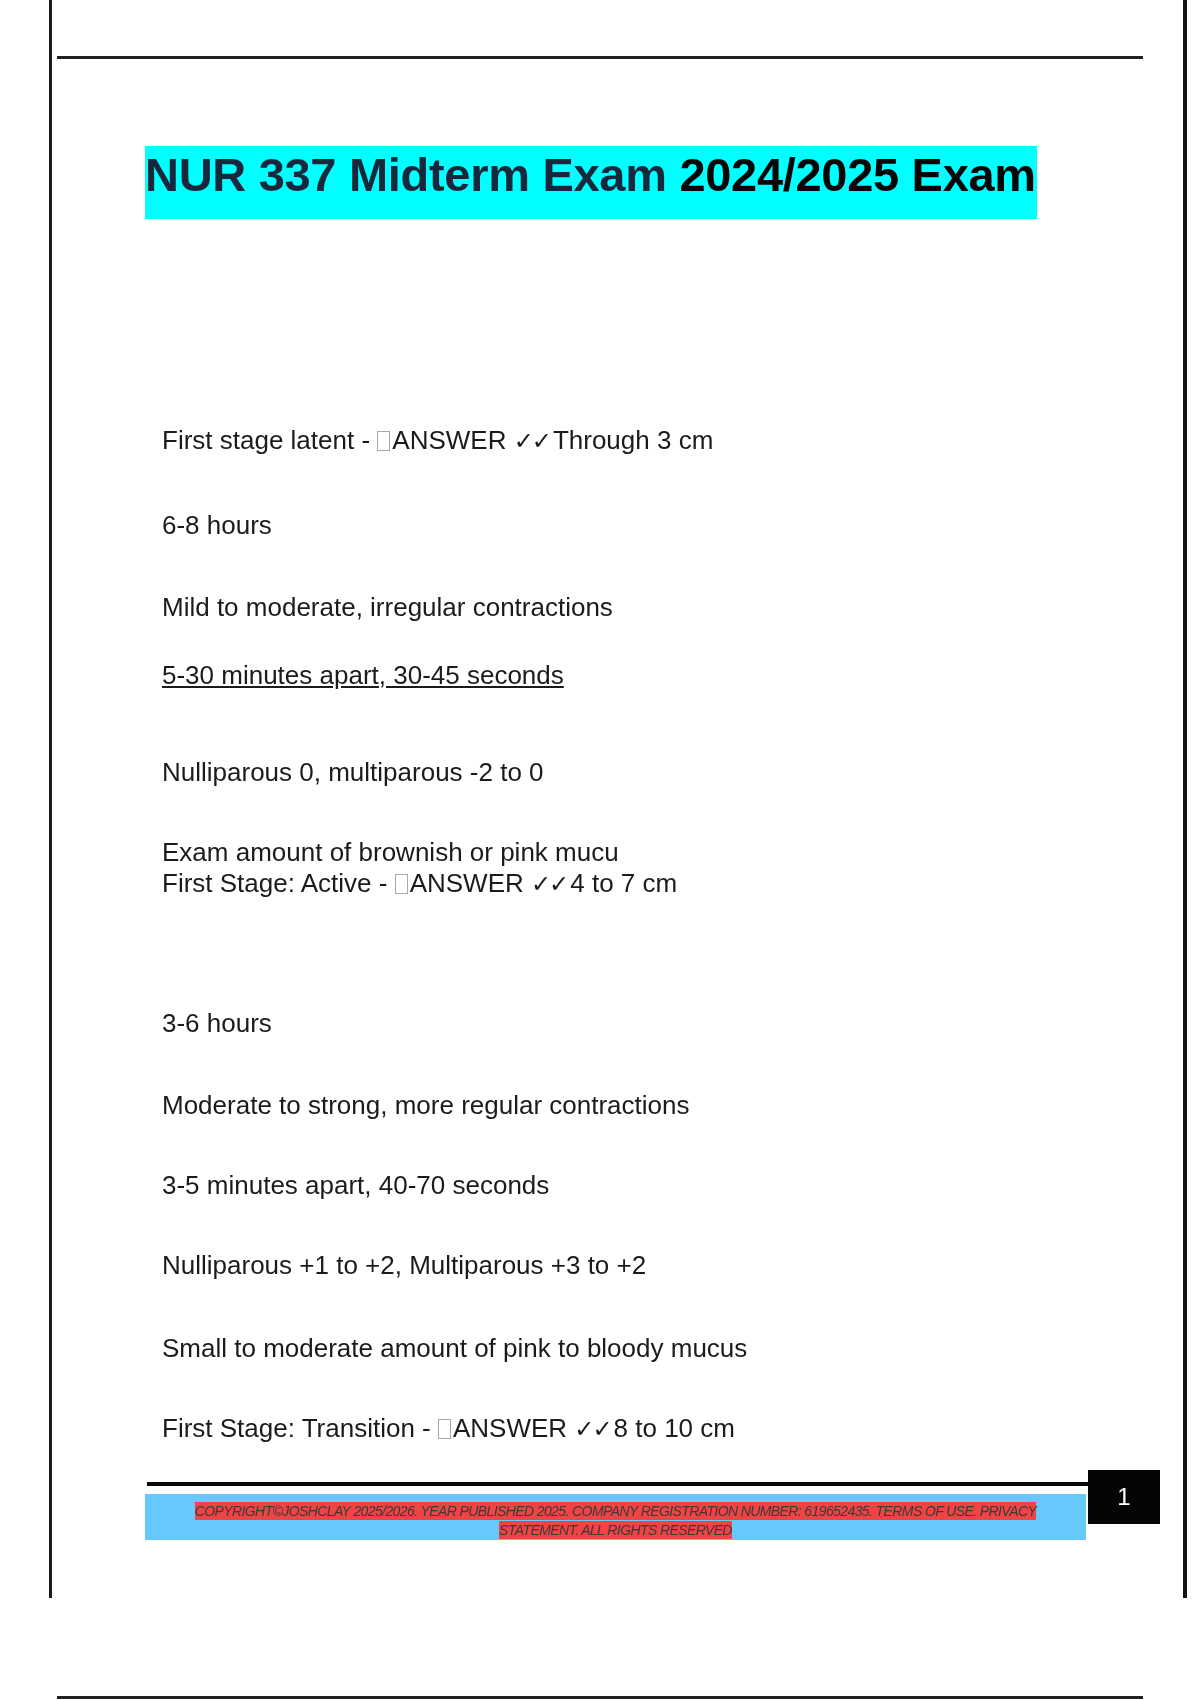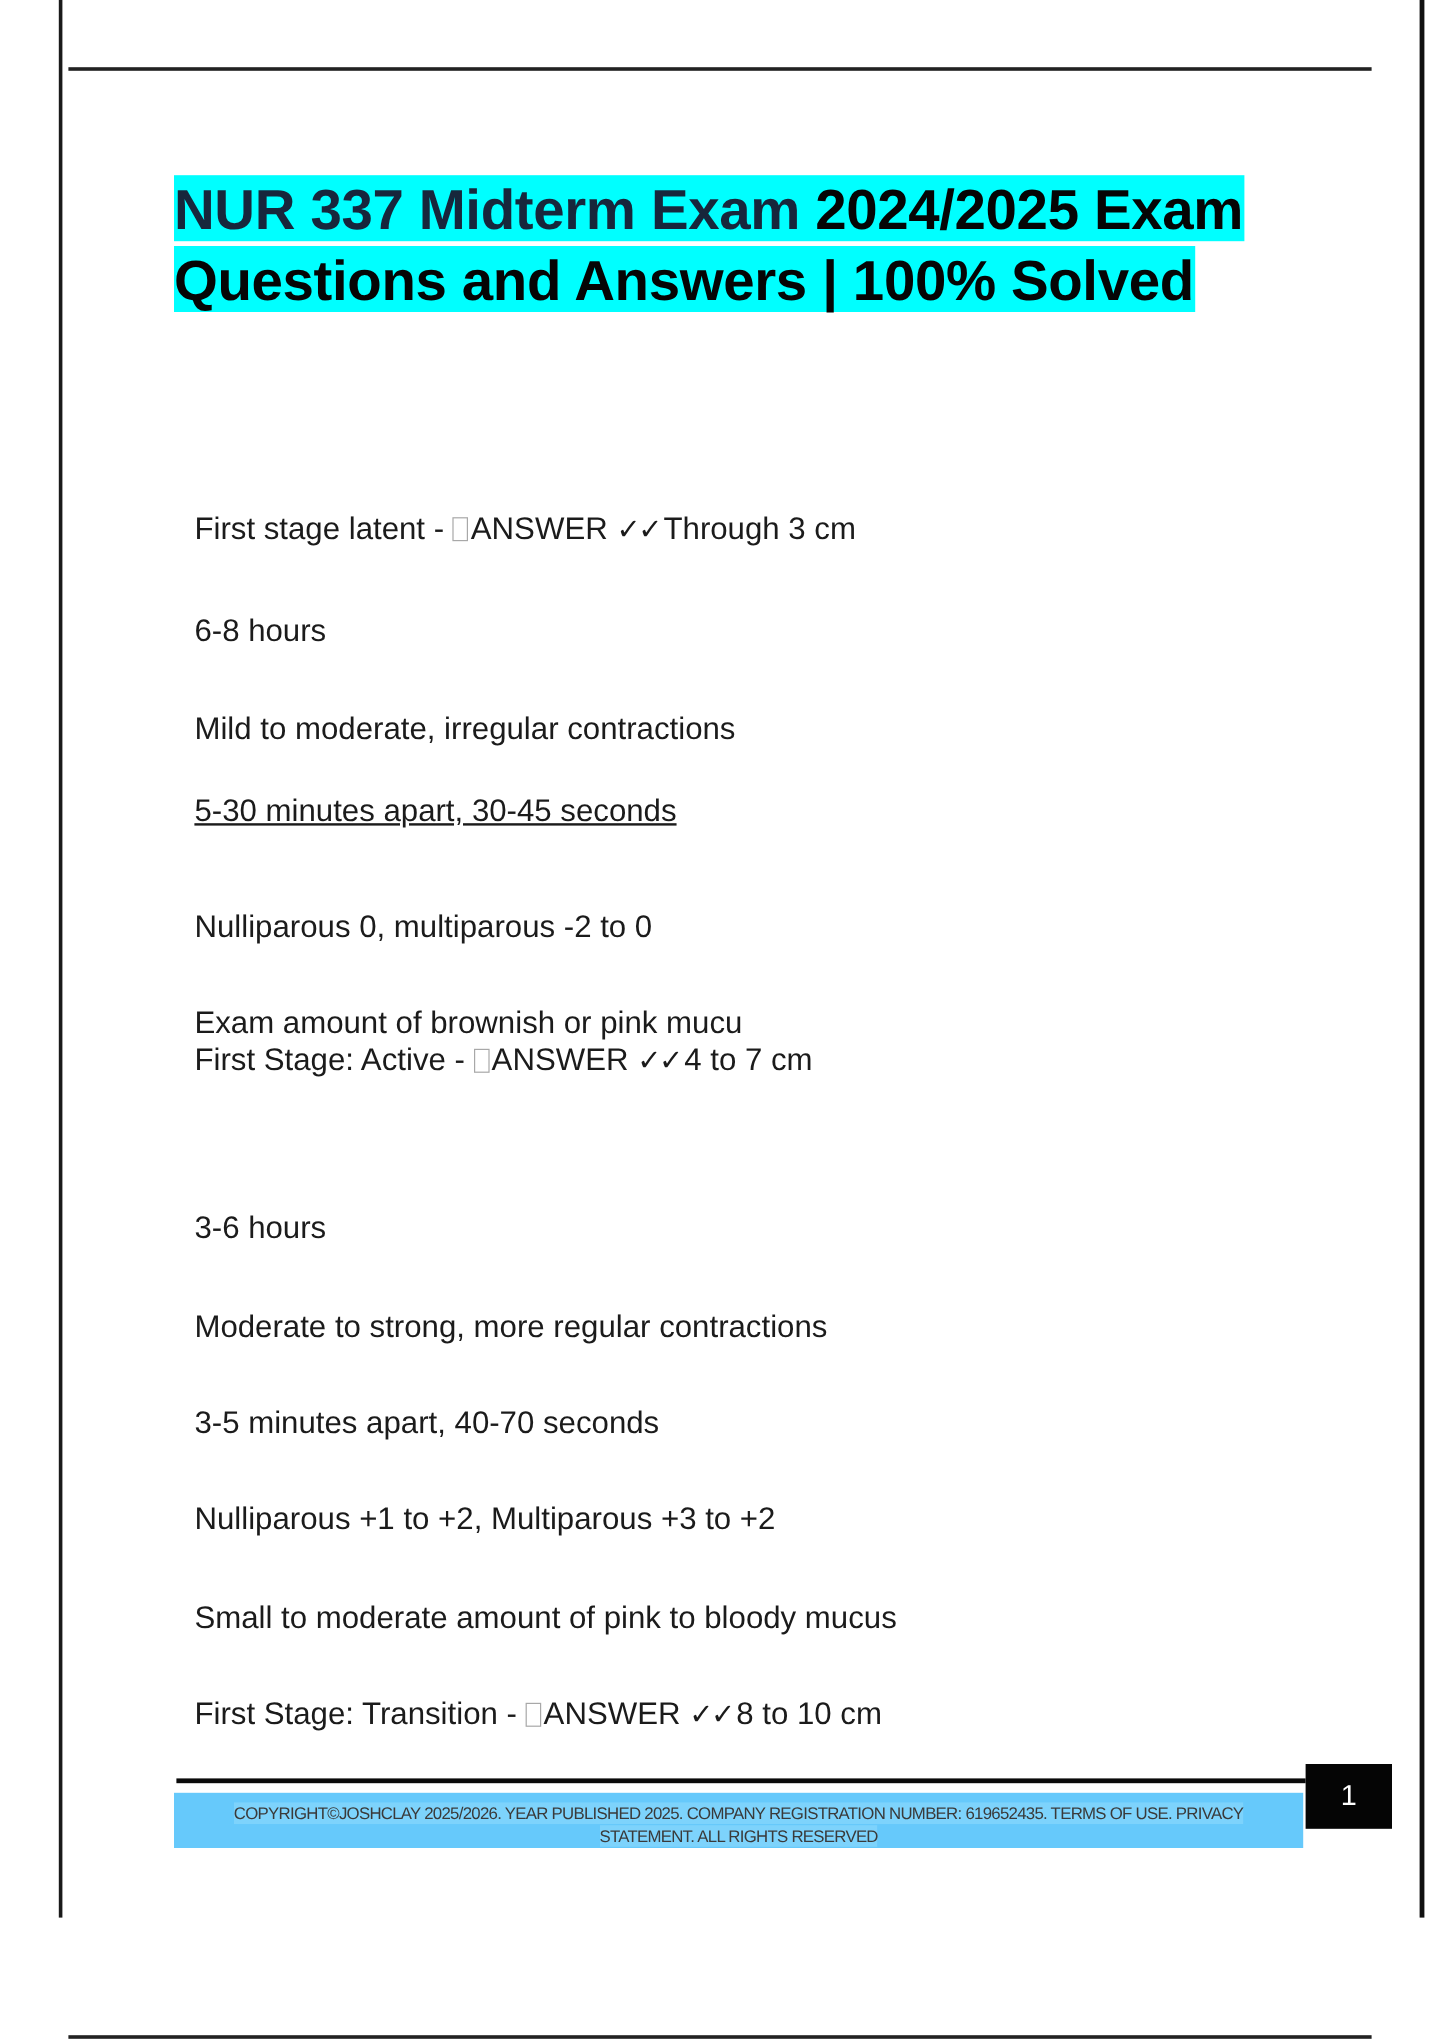--- a/index.html
+++ b/index.html
@@ -40,21 +40,21 @@
       left: 145px; top: 146px; width: 960px;
       font-weight: bold;
       font-size: 47px;
       line-height: 58px;
       letter-spacing: -0.3px;
     }
     .title-line {
       display: inline-block;
       background: #00ffff;
       padding: 0 1px 0 0;
-      height: 55px;
+      height: 73px;
       line-height: 57px;
       margin-bottom: 4px;
       white-space: nowrap;
     }
     .title-navy { color: #17273c; }
     .title-black { color: #050505; }
 
     
     .qa-line {
       left: 146px;
@@ -92,43 +92,43 @@
     .footer-text {
       left: 145px; top: 1502px; width: 941px;
       text-align: center;
       font-family: "Liberation Sans", sans-serif;
       font-size: 14px;
       line-height: 19px;
       letter-spacing: -0.6px;
       color: #3a3a3a;
     }
     .footer-text span {
-      background: #7dd3fc;
+      background: #ef4444;
       padding: 1px 0;
+      font-style: italic;
     }
     .page-num-box {
       left: 1088px; top: 1470px; width: 72px; height: 54px;
       background: #050505;
       color: #ffffff;
       font-size: 24px;
       line-height: 54px;
       text-align: center;
     }
   </style>
 </head>
 <body>
 
 <div class="abs vline-left"></div>
 <div class="abs vline-right"></div>
 <div class="abs hline-top"></div>
 <div class="abs hline-bottom"></div>
 
 <div class="abs title">
   <div class="title-line"><span class="title-navy">NUR 337 Midterm Exam </span><span class="title-black">2024/2025 Exam</span></div><br>
-  <div class="title-line title-black">Questions and Answers | 100% Solved</div>
 </div>
 
 <div class="abs qa-line" style="top:425px;">
   <span>First stage latent - </span><span class="missing-glyph"></span><span>ANSWER</span>
   <span class="check">✓✓</span><span>Through 3 cm</span>
 </div>
 <div class="abs qa-line" style="top:510px;">6-8 hours</div>
 <div class="abs qa-line" style="top:592px;">Mild to moderate, irregular contractions</div>
 <div class="abs qa-line" style="top:660px;text-decoration:underline;">5-30 minutes apart, 30-45 seconds</div>
 <div class="abs qa-line" style="top:757px;">Nulliparous 0, multiparous -2 to 0</div>

